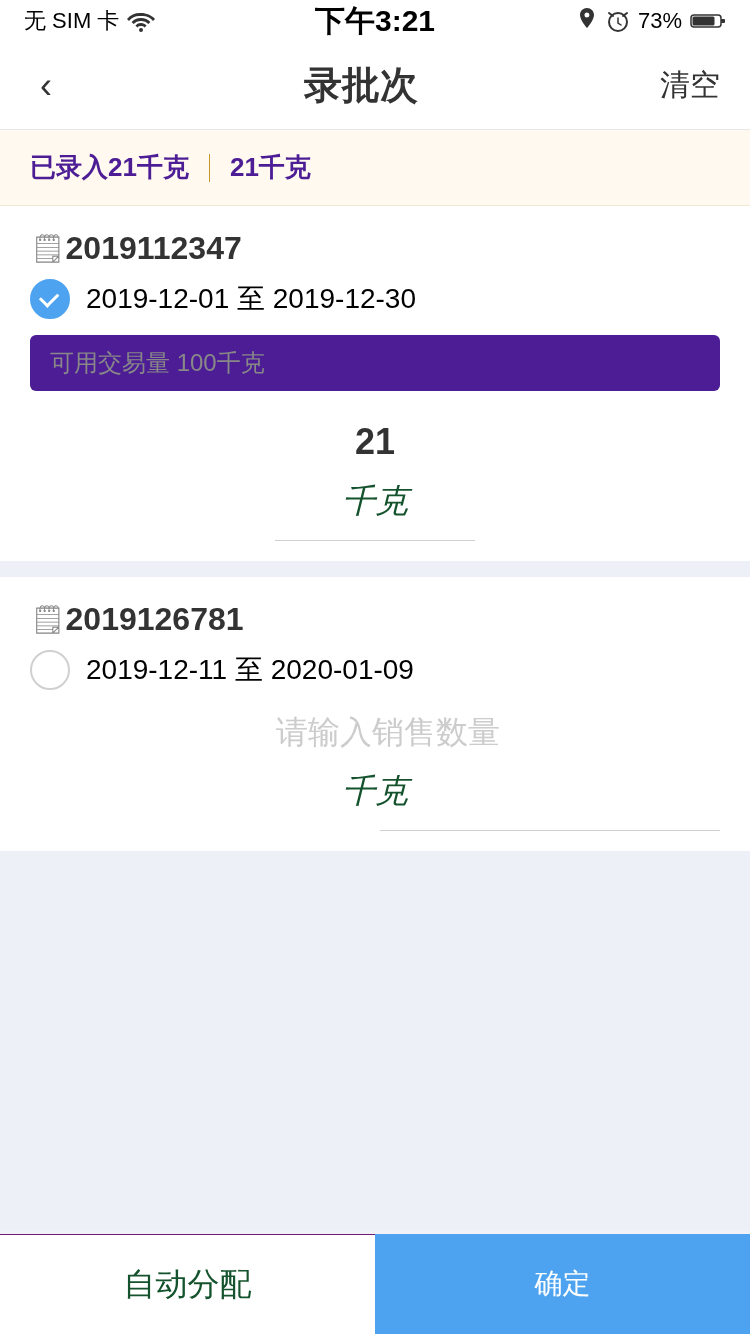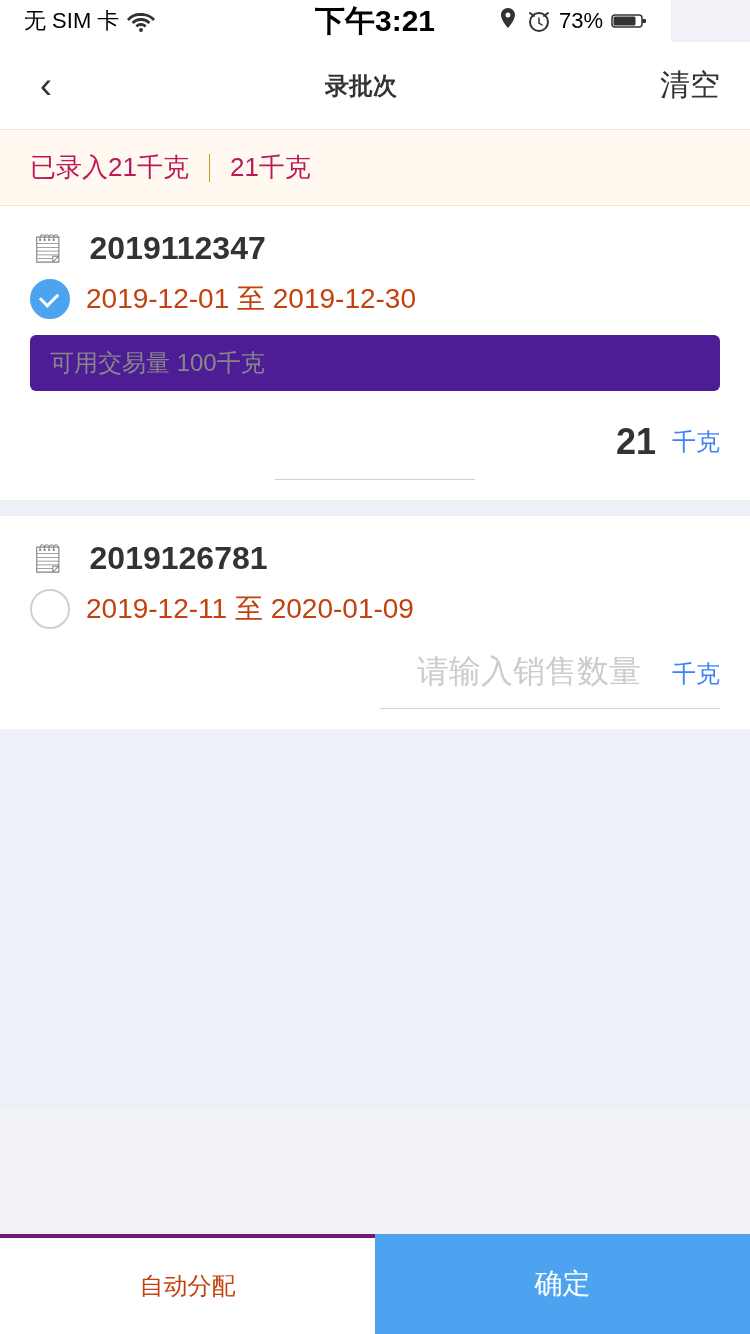--- a/index.html
+++ b/index.html
@@ -9,21 +9,21 @@
       min-height: 1334px;
       font-family: -apple-system, "PingFang SC", "Helvetica Neue", sans-serif;
       background: #f0f2f7;
       font-size: 28px;
       position: relative;
       overflow-x: hidden;
     }
 
     
     .status-bar {
-      width: 671px;
+      width: 750px;
       height: 42px;
       background: #fff;
       display: flex;
       align-items: center;
       justify-content: space-between;
       padding: 0 24px;
       font-size: 24px;
       font-weight: 500;
     }
     .status-left {
@@ -57,42 +57,43 @@
       padding: 0 30px;
       border-bottom: 1px solid #e8e8e8;
     }
     .nav-back {
       font-size: 36px;
       color: #333;
       cursor: pointer;
       padding: 10px;
     }
     .nav-title {
-      font-size: 24px;
+      font-size: 38px;
       font-weight: 600;
       color: #333;
     }
     .nav-clear {
       font-size: 30px;
       color: #333;
       cursor: pointer;
     }
 
     
     .info-banner {
       background: #fff9f0;
       padding: 20px 30px;
       display: flex;
       align-items: center;
       gap: 0;
       border-bottom: 1px solid #f0e8d0;
     }
     .info-text {
       font-size: 26px;
-      color: #be185d;
+      color: #4c1d95;
+      font-weight: bold;
     }
     .info-divider {
       width: 1px;
       height: 28px;
       background: #c8972a;
       margin: 0 20px;
     }
 
     
     .batch-card {
@@ -106,21 +107,20 @@
       align-items: center;
       margin-bottom: 12px;
     }
     .batch-id {
       font-size: 32px;
       font-weight: 600;
       color: #333;
       display: flex;
       align-items: center;
       gap: 8px;
-      margin-left: 24px;
     }
     .doc-icon {
       font-size: 28px;
       color: #888;
     }
 
     .batch-date-row {
       display: flex;
       align-items: center;
       gap: 16px;
@@ -146,47 +146,49 @@
       width: 14px;
       height: 9px;
       border-left: 3px solid #fff;
       border-bottom: 3px solid #fff;
       transform: rotate(-45deg) translateY(-2px);
       display: block;
     }
 
     .batch-date {
       font-size: 28px;
-      color: #c2410c;
+      color: #000000;
     }
 
     .available-qty {
       background: #4c1d95;
       border-radius: 6px;
       padding: 12px 20px;
       font-size: 24px;
       color: #888;
       margin-bottom: 20px;
     }
 
     .qty-row {
       display: flex;
       align-items: center;
       justify-content: flex-end;
       gap: 16px;
       padding: 10px 0 16px 0;
+      flex-direction: column;
     }
     .qty-value {
       font-size: 36px;
       font-weight: 600;
       color: #333;
     }
     .qty-unit {
-      font-size: 24px;
-      color: #3b82f6;
+      font-size: 33px;
+      color: #14532d;
+      font-style: italic;
     }
 
     .divider-line {
       width: 200px;
       height: 1px;
       background: #d0d0d0;
       margin: 0 auto;
     }
 
     
@@ -230,26 +232,26 @@
       width: 750px;
       height: 100px;
       display: flex;
       background: #fff;
     }
     .btn-auto {
       flex: 1;
       display: flex;
       align-items: center;
       justify-content: center;
-      font-size: 24px;
-      color: #c2410c;
+      font-size: 32px;
+      color: #14532d;
       background: #fff;
       border: none;
       cursor: pointer;
-      border-top: 4px solid #701a75;
+      border-top: 1px solid #701a75;
     }
     .btn-confirm {
       flex: 1;
       display: flex;
       align-items: center;
       justify-content: center;
       font-size: 28px;
       color: #fff;
       background: #4da3f0;
       border: none;

